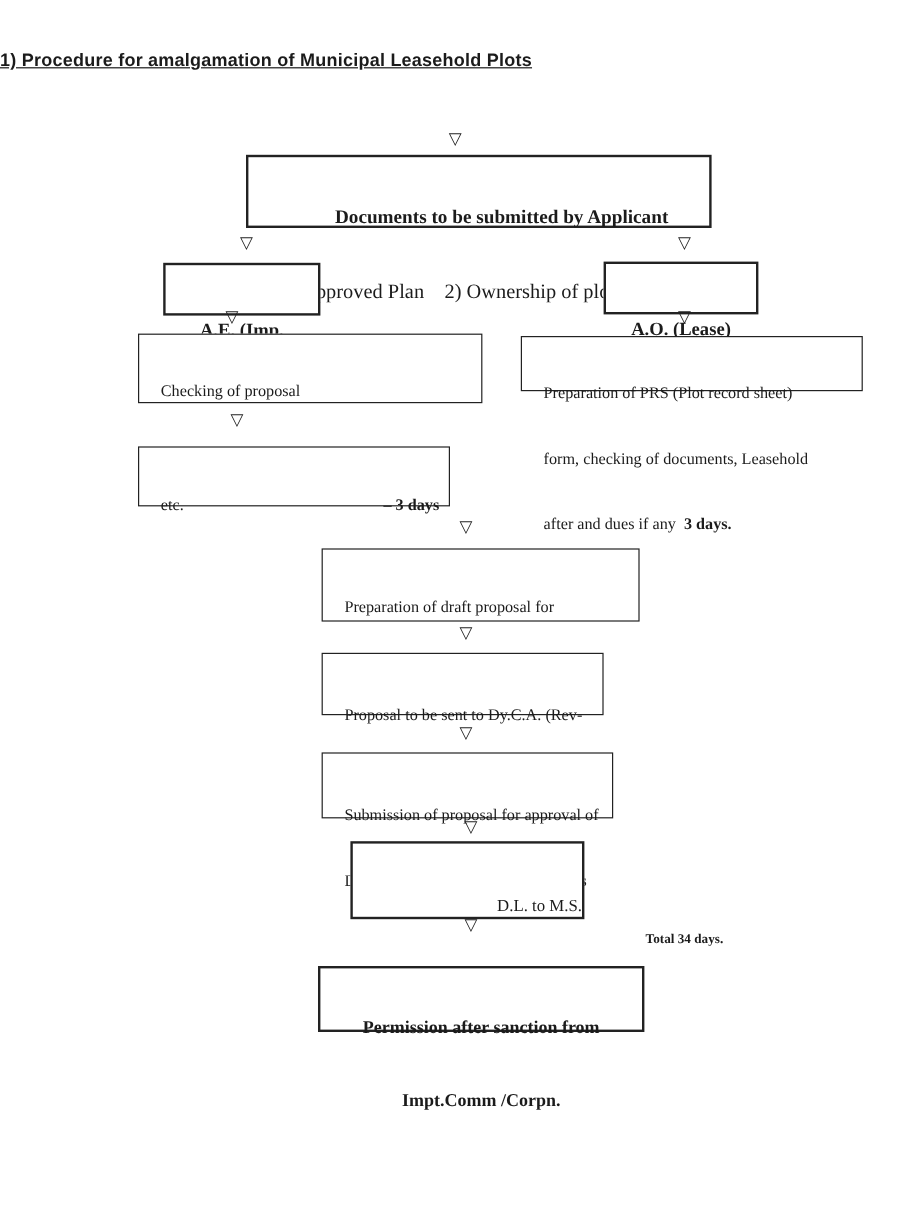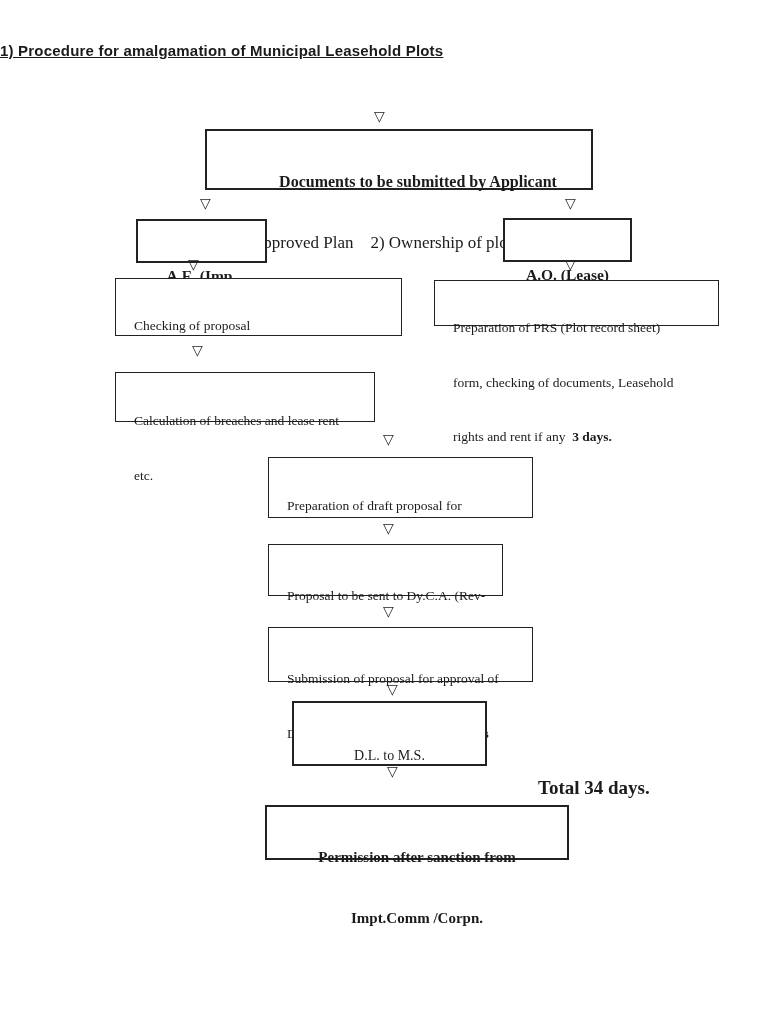--- a/index.html
+++ b/index.html
@@ -57,29 +57,29 @@
     font-weight: bold; font-size: 15.5px; text-decoration: underline;
   }
   
   .checking { left: 115px; top: 278px; width: 287px; height: 58px; padding-top: 2px; }
   .prs { left: 434px; top: 280px; width: 285px; height: 46px; padding-top: 2px; }
   .calculation { left: 115px; top: 372px; width: 260px; height: 50px; padding-top: 3px; }
   .calc-row { display: flex; justify-content: space-between; }
   .draft { left: 268px; top: 457px; width: 265px; height: 61px; padding-top: 3px; }
   .draft .days { text-align: right; padding-right: 18px; }
   .dyca { left: 268px; top: 544px; width: 235px; height: 52px; padding-top: 6px; }
-  .submission { left: 268px; top: 627px; width: 265px; height: 55px; padding-top: 6px; }
+  .submission { left: 268px; top: 627px; width: 243px; height: 55px; padding-top: 6px; }
   .dl { left: 292px; top: 701px; width: 195px; height: 65px; }
-  .dl .l1 { text-align: center; font-size: 14px; margin-top: 9px; }
+  .dl .l1 { text-align: right; font-size: 14px; margin-top: 9px; }
   .dl .l2 { font-size: 14.5px; margin-top: 11px; padding-left: 10px; }
   .total {
     left: 538px; top: 777px;
-    font-weight: bold; font-size: 19px; font-family: Liberation Serif, serif;
+    font-weight: bold; font-size: 11px; font-family: Liberation Serif, serif;
   }
-  .permission { left: 265px; top: 805px; width: 304px; height: 55px; }
+  .permission { left: 265px; top: 805px; width: 272px; height: 55px; }
   .permission .l1 { text-align: center; font-weight: bold; font-size: 15px; margin-top: 6px; }
   .permission .l2 { text-align: center; font-weight: bold; font-size: 15px; margin-top: 8px; }
 </style>
 </head>
 <body>
 
 <div class="page">
 
   <div class="abs doc-title">1) Procedure for amalgamation of Municipal Leasehold Plots</div>
 
@@ -105,27 +105,26 @@
   <span class="arrow" style="left:565px; top:257px;">▽</span>
 
   <div class="box thin checking">
     <div class="bx-line">Checking of proposal</div>
     <div class="bx-line">Approved plans</div>
   </div>
 
   <div class="box thin prs">
     <div class="bx-line">Preparation of PRS (Plot record sheet)</div>
     <div class="bx-line">form, checking of documents, Leasehold</div>
-    <div class="bx-line"><span>rights and rent if any  </span><span class="b">3 days.</span></div>
+    <div class="bx-line"><span>after and dues if any  </span><span class="b">3 days.</span></div>
   </div>
 
   <span class="arrow" style="left:192px; top:343px;">▽</span>
 
   <div class="box thin calculation">
-    <div class="bx-line">Calculation of breaches and lease rent</div>
     <div class="bx-line calc-row"><span>etc.</span><span class="b">– 3 days</span></div>
   </div>
 
   <span class="arrow" style="left:383px; top:432px;">▽</span>
 
   <div class="box thin draft">
     <div class="bx-line">Preparation of draft proposal for</div>
     <div class="bx-line">administrative sanction alongwith D.L.</div>
   </div>
 

